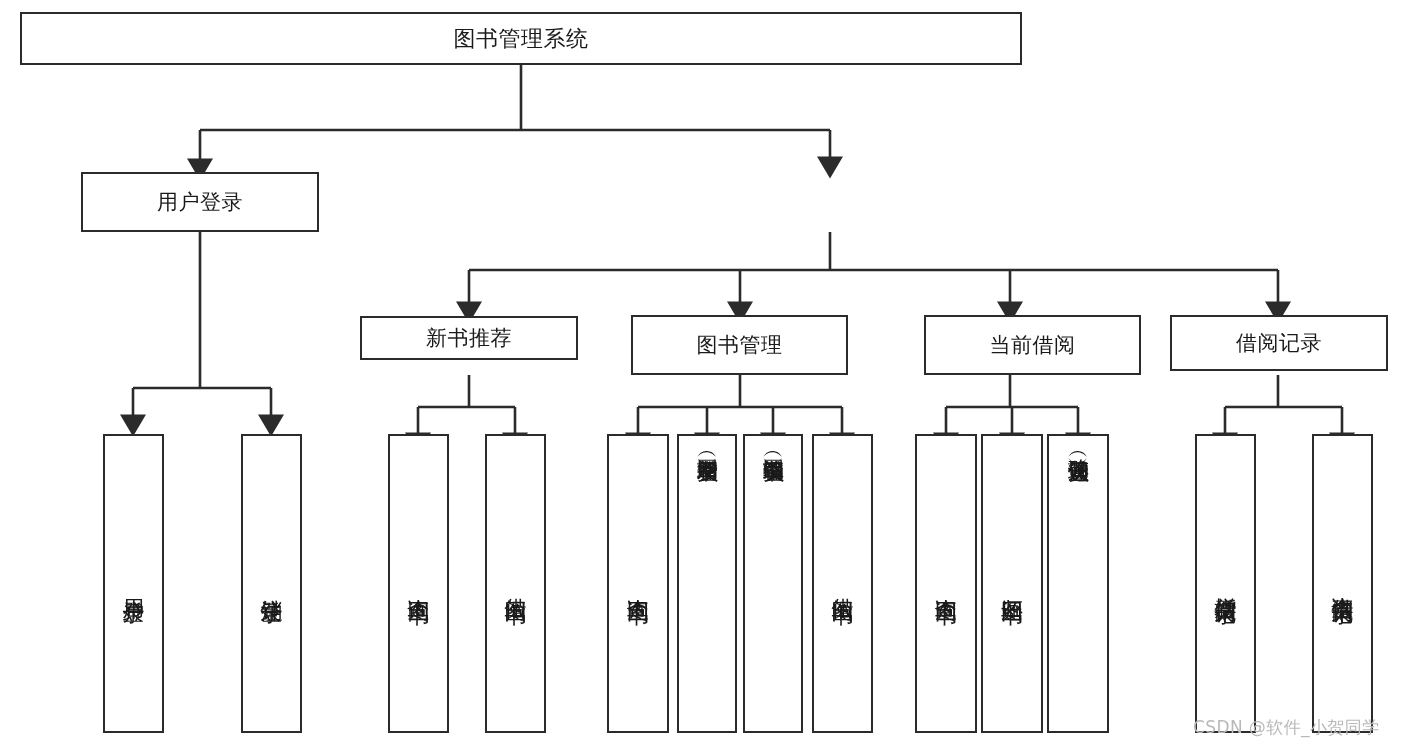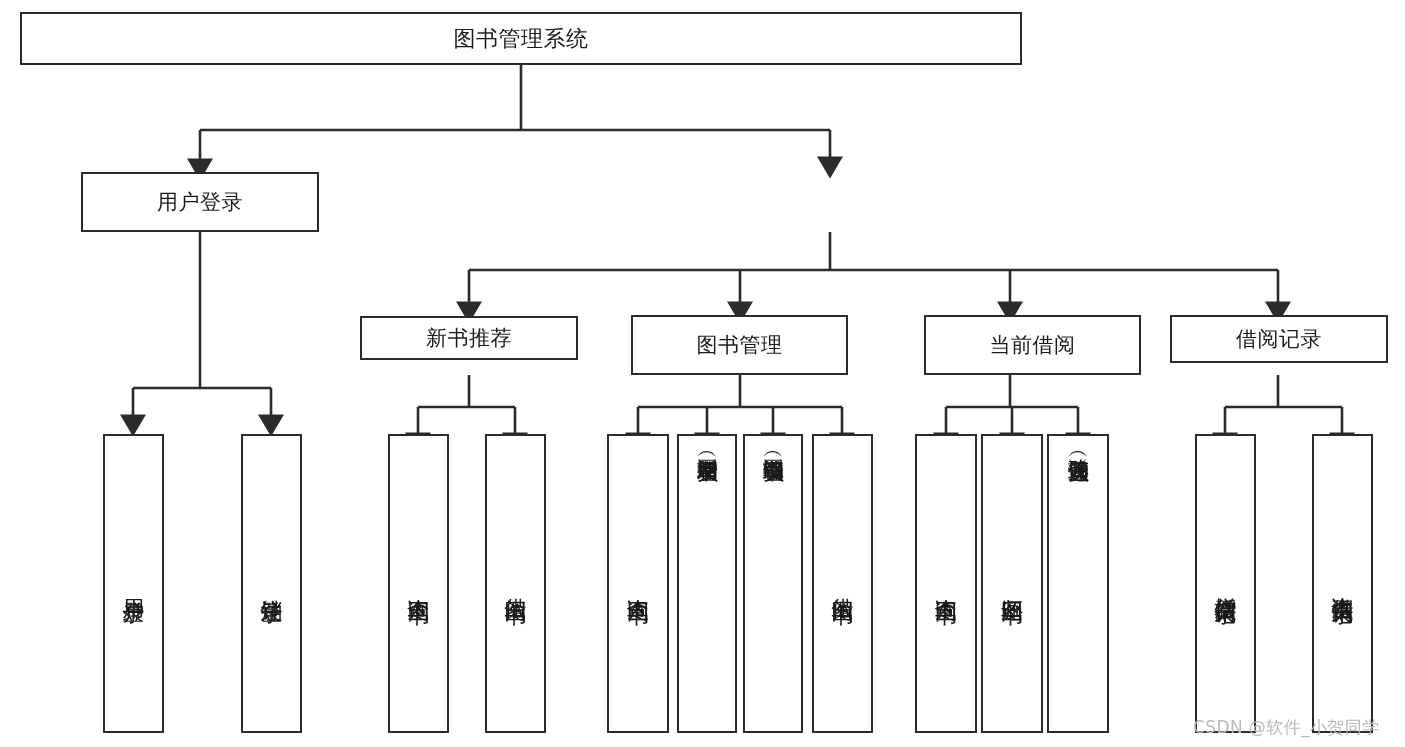--- a/index.html
+++ b/index.html
@@ -152,21 +152,21 @@
 
   <div class="node horiz" style="left:360px; top:316px; width:218px; height:44px;">
     <span class="label">新书推荐</span>
   </div>
   <div class="node horiz" style="left:631px; top:315px; width:217px; height:60px;">
     <span class="label">图书管理</span>
   </div>
   <div class="node horiz" style="left:901px; top:315px; width:217px; height:60px;margin-left:23px;">
     <span class="label">当前借阅</span>
   </div>
-  <div class="node horiz" style="left:1170px; top:315px; width:218px; height:48px;align-items:center;">
+  <div class="node horiz" style="left:1170px; top:315px; width:218px; height:56px;align-items:center;">
     <span class="label">借阅记录</span>
   </div>
 
   <div class="node vert mid" style="left:103px; top:434px; width:61px; height:299px;">
     <span class="label">用户登录</span>
   </div>
   <div class="node vert mid" style="left:241px; top:434px; width:61px; height:299px;">
     <span class="label">注销登录</span>
   </div>
 

